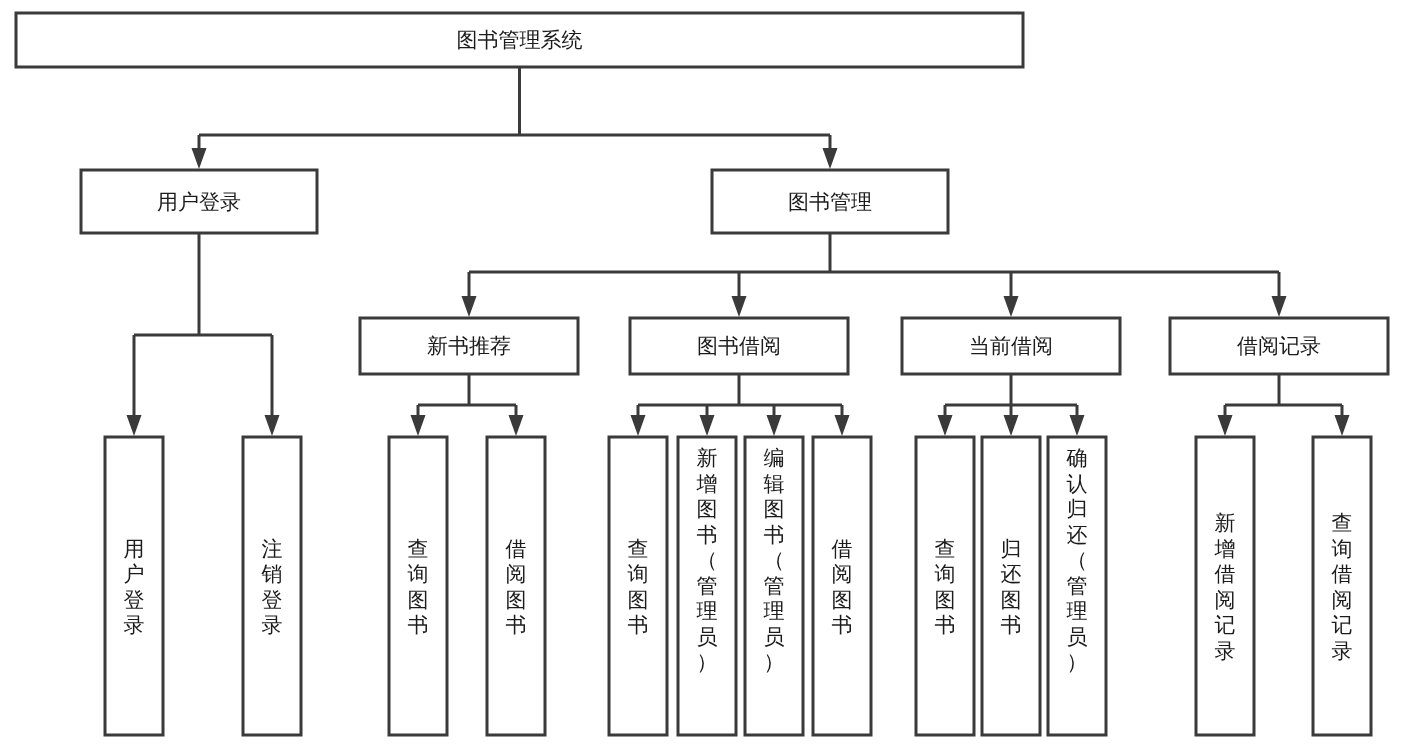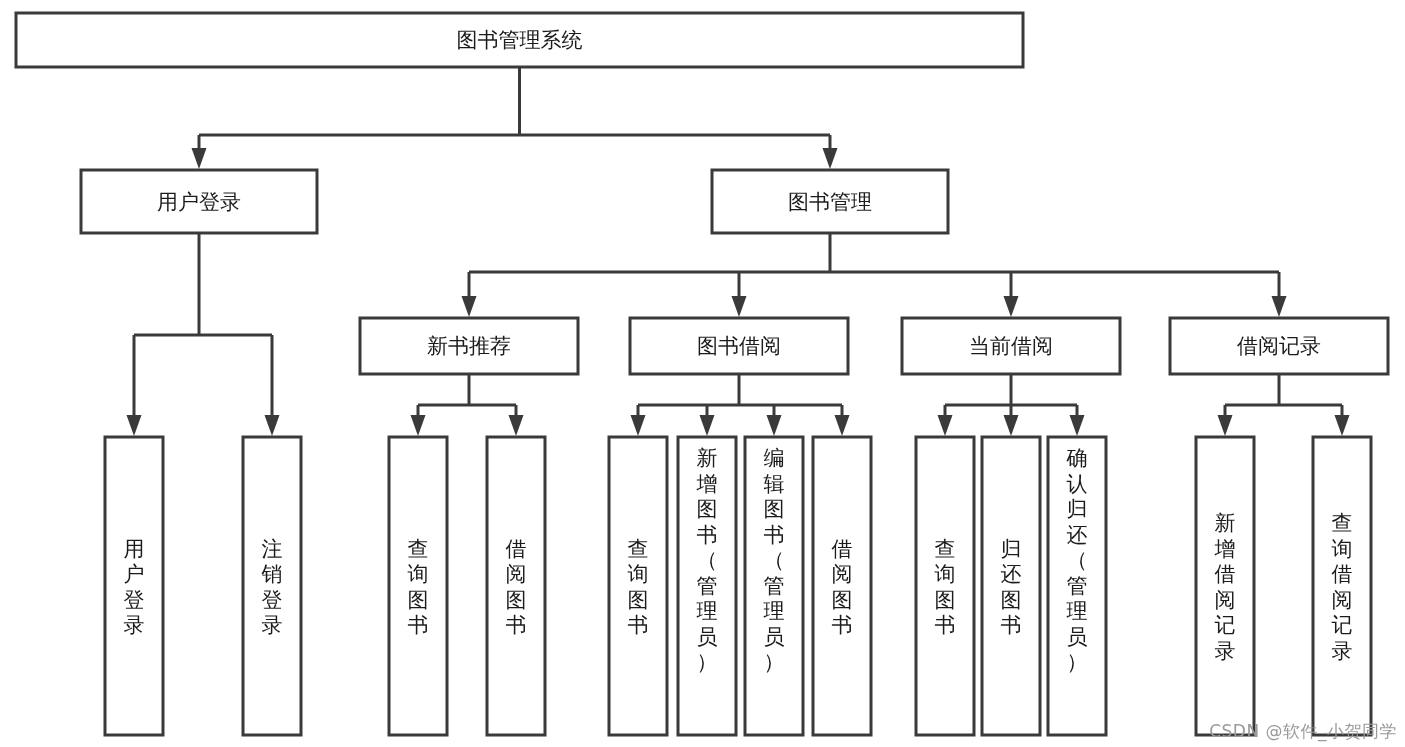--- a/index.html
+++ b/index.html
@@ -214,14 +214,13 @@
         <g>
           <rect x="1196" y="437" width="58" height="298" class="node-box leaf"></rect>
           <text x="1225" y="524.25" class="node-label vertical"><tspan x="1225" dy="0">新</tspan><tspan x="1225" dy="25.5">增</tspan><tspan x="1225" dy="25.5">借</tspan><tspan x="1225" dy="25.5">阅</tspan><tspan x="1225" dy="25.5">记</tspan><tspan x="1225" dy="25.5">录</tspan></text>
         </g>
         <g>
           <rect x="1313" y="437" width="58" height="298" class="node-box leaf"></rect>
           <text x="1342" y="524.25" class="node-label vertical"><tspan x="1342" dy="0">查</tspan><tspan x="1342" dy="25.5">询</tspan><tspan x="1342" dy="25.5">借</tspan><tspan x="1342" dy="25.5">阅</tspan><tspan x="1342" dy="25.5">记</tspan><tspan x="1342" dy="25.5">录</tspan></text>
         </g>
       </g>
   </svg>
-  <div class="watermark">CSDN @软件_小贺同学</div>
 </div>
 
 </body></html>

